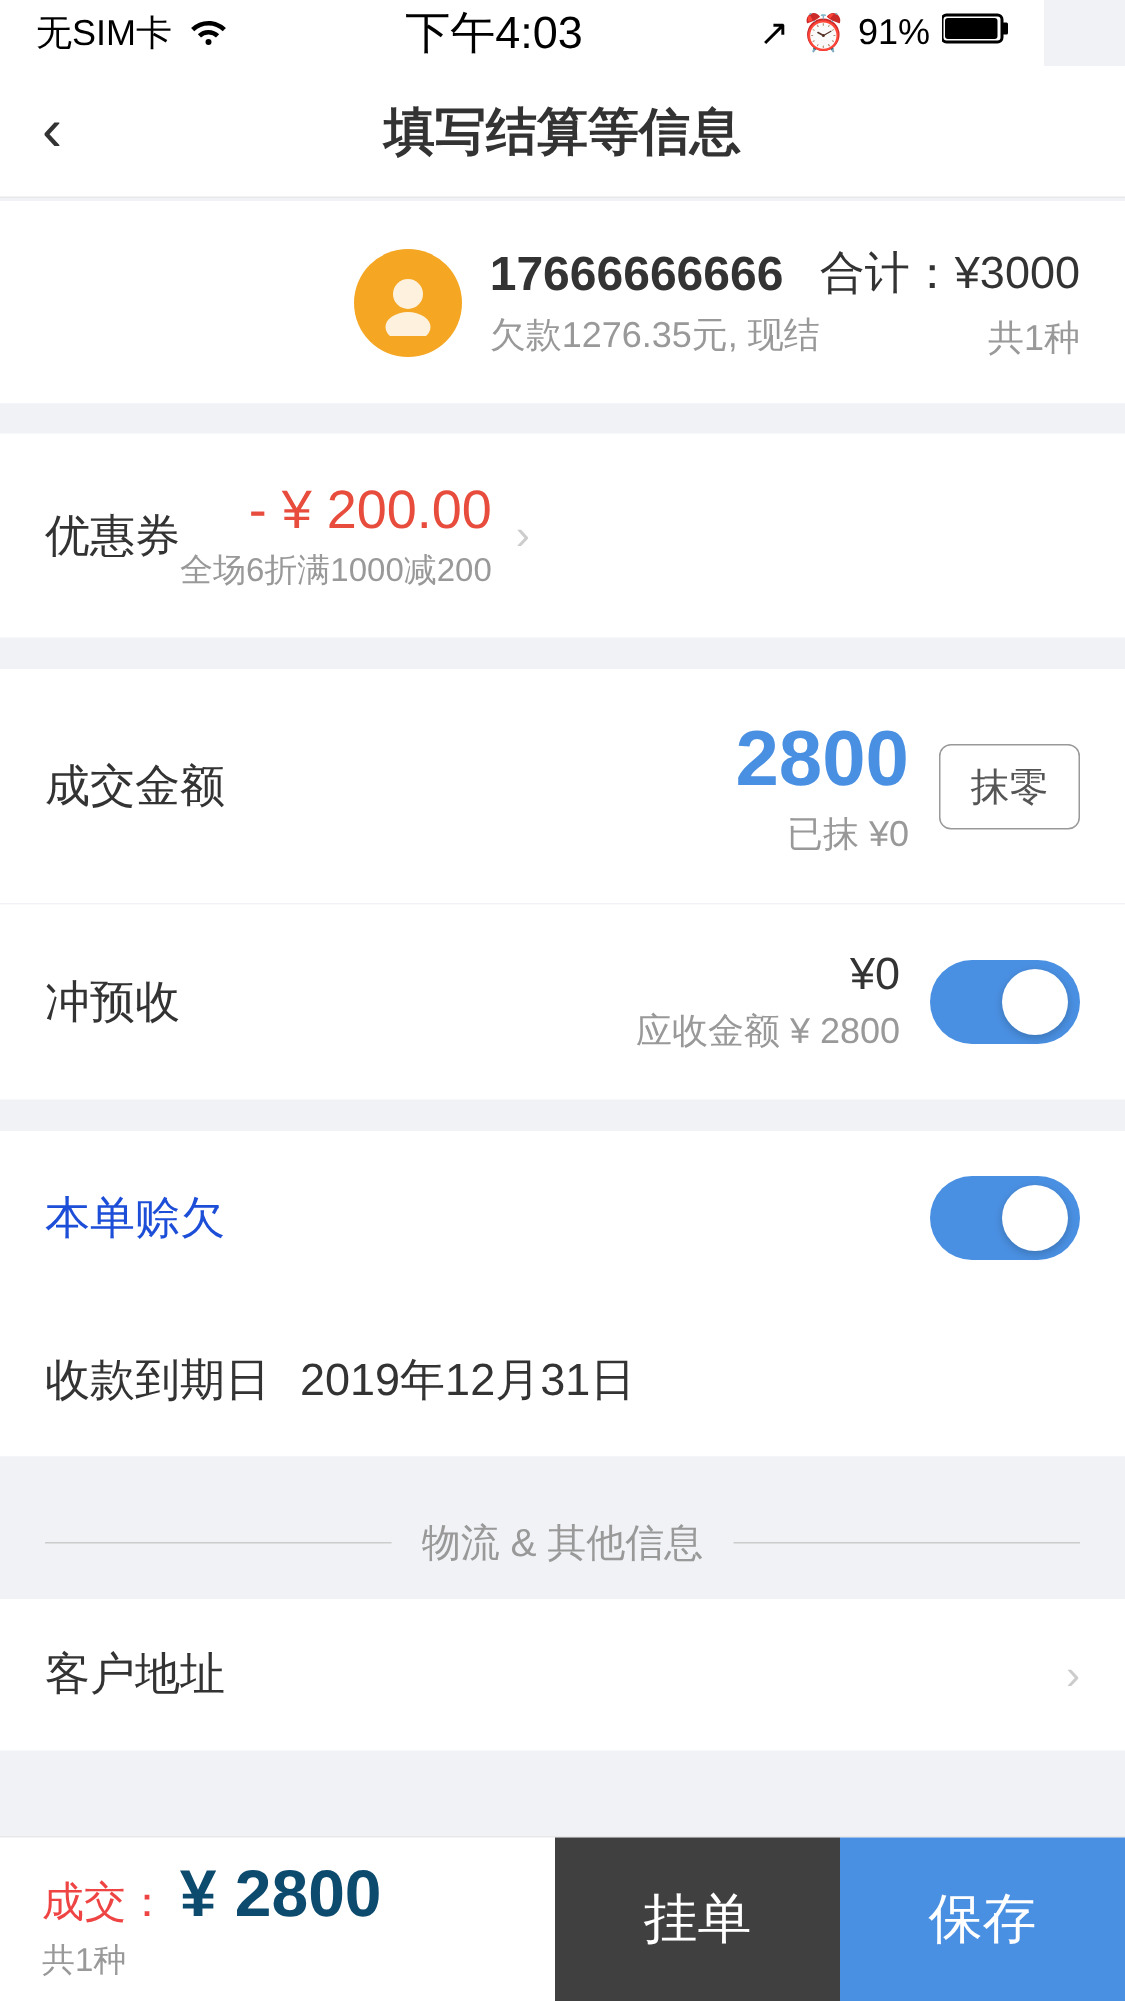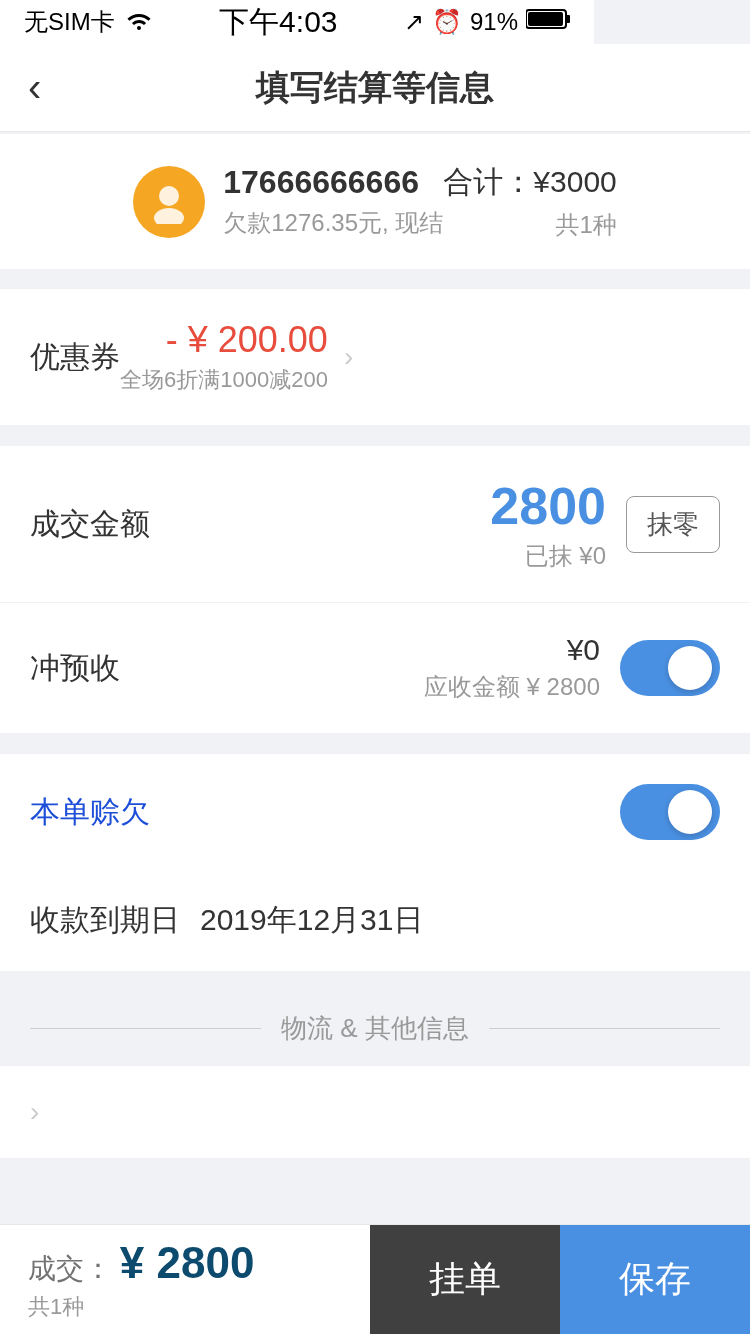--- a/index.html
+++ b/index.html
@@ -8,21 +8,21 @@
       width: 750px;
       min-height: 1334px;
       font-family: -apple-system, "PingFang SC", "Helvetica Neue", Arial, sans-serif;
       background: #f0f2f5;
       font-size: 28px;
       color: #333;
     }
 
     
     .status-bar {
-      width: 594px;
+      width: 696px;
       height: 44px;
       background: #fff;
       display: flex;
       align-items: center;
       justify-content: space-between;
       padding: 4px 24px;
       font-size: 24px;
       color: #000;
     }
     .status-left { display: flex; align-items: center; gap: 10px; }
@@ -52,21 +52,21 @@
       font-weight: 600;
       color: #333;
     }
 
     
     .customer-card {
       background: #fff;
       padding: 28px 30px;
       display: flex;
       align-items: center;
-      justify-content: center;
+      justify-content: flex-end;
       margin-top: 2px;
     }
     .customer-left { display: flex; align-items: center; gap: 18px; }
     .avatar {
       width: 72px;
       height: 72px;
       border-radius: 50%;
       background: #f5a623;
       display: flex;
       align-items: center;
@@ -233,21 +233,21 @@
       height: 110px;
       background: #fff;
       display: flex;
       align-items: center;
       border-top: 1px solid #e8e8e8;
     }
     .footer-info {
       flex: 1;
       padding: 0 28px;
     }
-    .footer-deal { font-size: 28px; color: #737373; }
+    .footer-deal { font-size: 28px; color: #ef4444; }
     .footer-deal-amount { font-size: 44px; font-weight: 700; color: #0c4a6e; }
     .footer-count { font-size: 22px; color: #999; margin-top: 4px; }
     .footer-btn {
       height: 110px;
       display: flex;
       align-items: center;
       justify-content: center;
       font-size: 36px;
       color: #fff;
       cursor: pointer;
@@ -364,20 +364,21 @@
 
 <div class="divider-section"></div>
 
 <div class="logistics-header">
   <div class="logistics-line"></div>
   <span class="logistics-text">物流 &amp; 其他信息</span>
   <div class="logistics-line"></div>
 </div>
 
 <div class="address-section">
+  <span class="address-label">客户地址</span>
   <span class="address-chevron">›</span>
 </div>
 
 <div class="gray-area"></div>
 
 <div class="footer">
   <div class="footer-info">
     <div>
       <span class="footer-deal">成交：</span>
       <span class="footer-deal-amount">¥ 2800</span>

